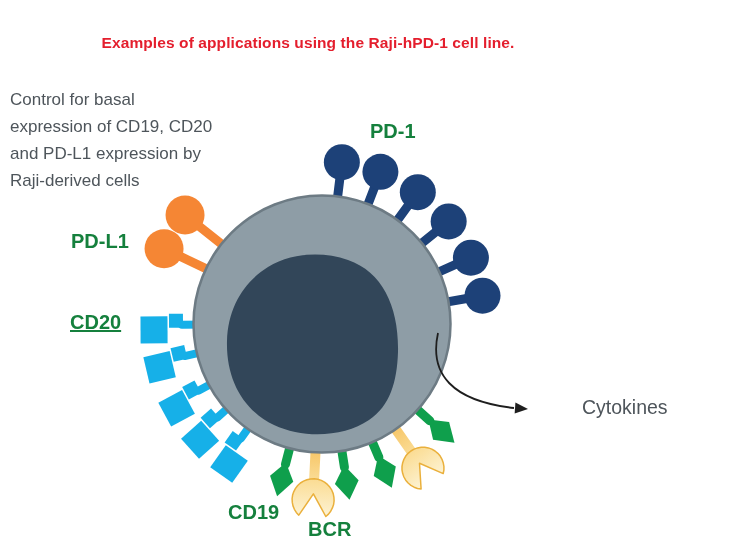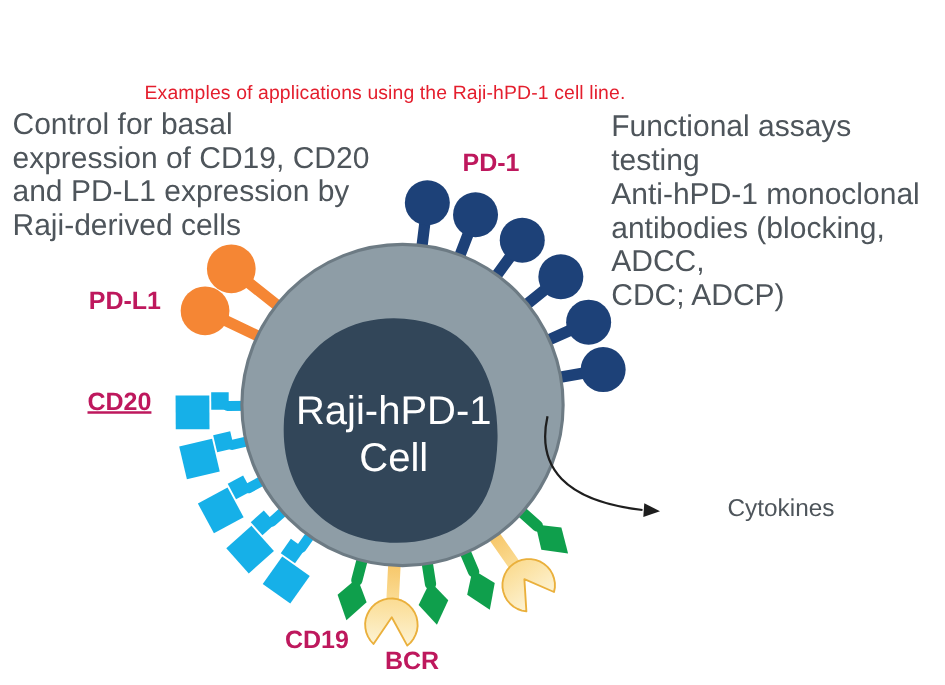--- a/index.html
+++ b/index.html
@@ -3,30 +3,30 @@
 <meta charset="utf-8">
 <style>
   html,body{margin:0;padding:0;background:#fff;}
   #stage{
     position:relative;width:756px;height:548px;background:#ffffff;
     font-family:"Liberation Sans", sans-serif;overflow:hidden;
   }
   #diagram-svg{position:absolute;left:0;top:0;}
   .title{
     position:absolute;left:0;top:34px;width:616px;text-align:center;
-    font-size:15.5px;font-weight:normal;letter-spacing:.1px;margin-top:32px;
+    font-size:15.5px;font-weight:bold;letter-spacing:.1px;
   }
   .note{
-    position:absolute;font-size:24px;line-height:27px;color:#4e555b;
+    position:absolute;font-size:17px;line-height:27px;color:#4e555b;
     white-space:pre-line;font-weight:400;
   }
   #note-left{left:10px;top:86px;width:320px;}
   #note-right{left:489px;top:88px;width:268px;}
   .receptor-label{
-    position:absolute;font-size:20px;font-weight:600;color:#be185d;white-space:nowrap;
+    position:absolute;font-size:20px;font-weight:600;color:#15803d;white-space:nowrap;
   }
   #label-pd1{left:370px;top:120px;}
   #label-pdl1{left:71px;top:230px;text-align:right;}
   #label-cd20{left:70px;top:311px;text-decoration:underline;}
   #label-cd19{left:228px;top:501px;}
   #label-bcr{left:308px;top:518px;}
   #label-cytokines{
     position:absolute;left:542px;top:396px;font-size:19.5px;font-weight:400;
     color:#4e555b;white-space:nowrap;margin-left:40px;
   }
@@ -102,32 +102,26 @@
       <polygon points="528,409 514.6411781272669,413.55981119922626 515.424895677134,402.58776550108814" fill="#1e1e1e"></polygon>
     </svg>
 
   <div class="title" id="main-title" style="color: rgb(228, 30, 45);">Examples of applications using the Raji-hPD-1 cell line.</div>
 
   <div class="note" id="note-left">Control for basal
 expression of CD19, CD20
 and PD-L1 expression by
 Raji-derived cells</div>
 
-  <div class="note" id="note-right">Functional assays testing
-Anti-hPD-1 monoclonal
-antibodies (blocking, ADCC,
-CDC; ADCP)</div>
 
   <div class="receptor-label" id="label-pd1">PD-1</div>
 
   <div class="receptor-label" id="label-pdl1">PD-L1</div>
 
   <div class="receptor-label" id="label-cd20">CD20</div>
 
   <div class="receptor-label" id="label-cd19">CD19</div>
 
   <div class="receptor-label" id="label-bcr">BCR</div>
 
   <div id="label-cytokines">Cytokines</div>
 
-  <div id="cell-label">Raji-hPD-1
-Cell</div>
 </div>
 
 </body></html>

